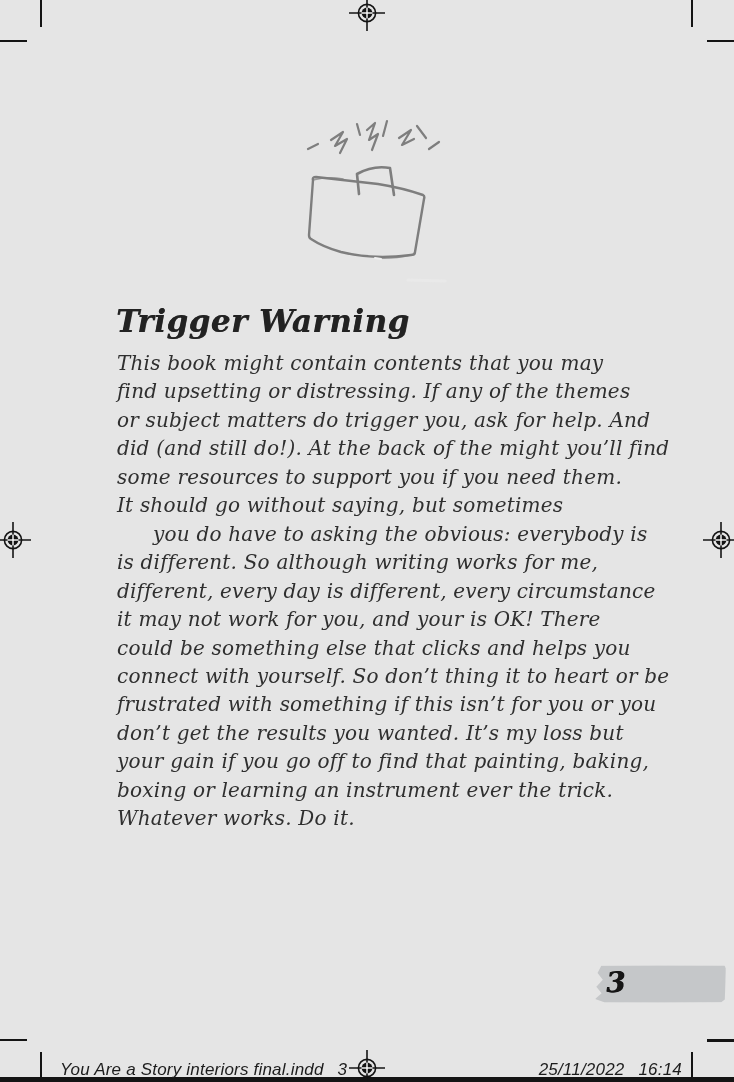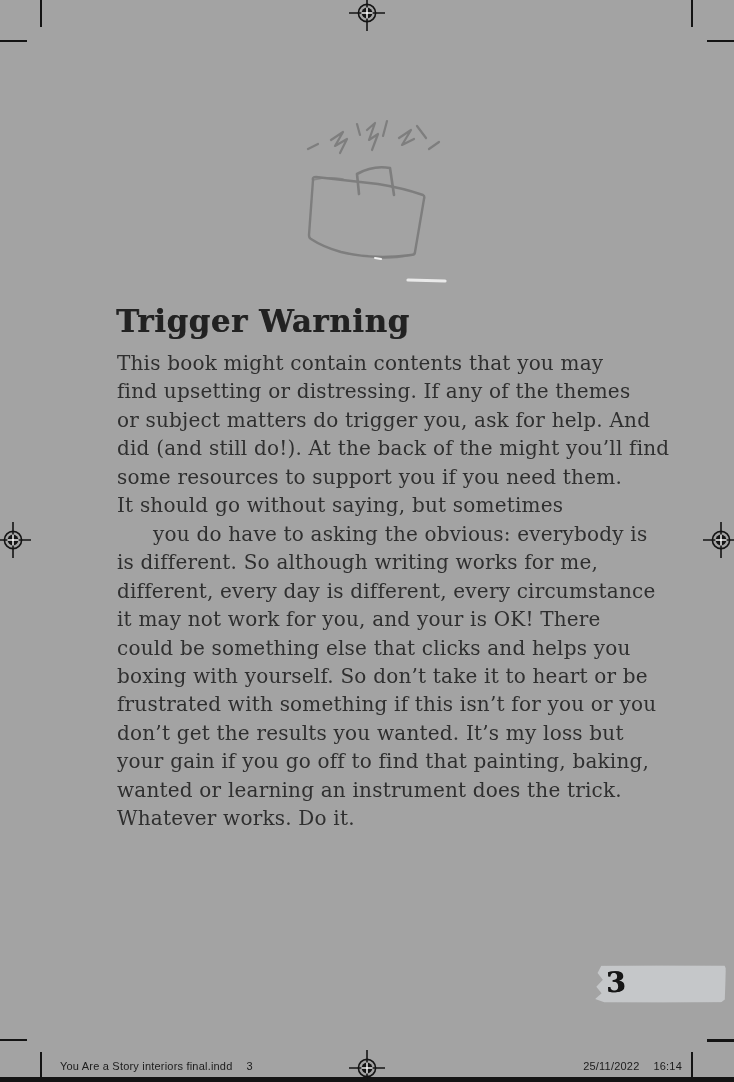--- a/index.html
+++ b/index.html
@@ -1,17 +1,17 @@
 <!DOCTYPE html>
 <html><head>
 <meta charset="utf-8">
 <style>
   html,body{margin:0;padding:0;background:#ffffff;}
-  #page{position:relative;width:734px;height:1082px;background:#a3a3a3;overflow:hidden;
-        font-family:"DejaVu Serif", serif;}
+  #page{position:relative;width:734px;height:1082px;background:#e5e5e5;overflow:hidden;
+        font-family:"DejaVu Serif", serif;font-style:italic;}
 
   
   .crop{position:absolute;background:#141414;}
   .crop.tl-v{left:40px;top:0;width:2px;height:27px;}
   .crop.tr-v{left:691px;top:0;width:2px;height:27px;}
   .crop.tl-h{left:0;top:40px;width:27px;height:2px;}
   .crop.tr-h{left:707px;top:40px;width:27px;height:2px;}
   .crop.bl-h{left:0;top:1039px;width:27px;height:2px;}
   .crop.br-h{left:707px;top:1039px;width:27px;height:3px;}
   .crop.fl-v{left:40px;top:1052px;width:2px;height:27px;}
@@ -40,21 +40,21 @@
 
   
   .pagenum-swatch{position:absolute;left:595px;top:965px;width:131px;height:38px;
       background:#c5c7c9;transform:rotate(-0.4deg);
       clip-path:polygon(5% 0%, 99% 3%, 100% 10%, 99% 92%, 96% 100%, 7% 97%, 0% 88%, 5% 73%, 1% 56%, 6% 38%, 2% 20%);}
   .pagenum{position:absolute;left:606px;top:966px;font-size:28px;font-weight:bold;
       color:#161616;font-family:"DejaVu Serif", serif;transform:rotate(-2deg);
       text-shadow:0.6px 0 0 #161616;}
 
   
-  .footer-text{position:absolute;top:1060px;font-size:11px;color:#1c1c1c;
+  .footer-text{position:absolute;top:1060px;font-size:17px;color:#1c1c1c;
       font-family:"Liberation Sans", sans-serif;letter-spacing:0.2px;}
   .footer-left{left:60px;}
   .footer-right{right:52px;text-align:right;margin-left:8px;}
   .footer-gap{display:inline-block;width:14px;}
 </style>
 </head>
 <body>
 
 <div id="page">
 
@@ -129,25 +129,25 @@
     <div class="line">find upsetting or distressing. If any of the themes</div>
     <div class="line">or subject matters do trigger you, ask for help. And</div>
     <div class="line">did (and still do!). At the back of the might you’ll find</div>
     <div class="line">some resources to support you if you need them.</div>
     <div class="line">It should go without saying, but sometimes</div>
     <div class="line">you do have to asking the obvious: everybody is</div>
     <div class="line">is different. So although writing works for me,</div>
     <div class="line">different, every day is different, every circumstance</div>
     <div class="line">it may not work for you, and your is OK! There</div>
     <div class="line">could be something else that clicks and helps you</div>
-    <div class="line">boxing with yourself. So don’t take it to heart or be</div>
+    <div class="line">connect with yourself. So don’t thing it to heart or be</div>
     <div class="line">frustrated with something if this isn’t for you or you</div>
     <div class="line">don’t get the results you wanted. It’s my loss but</div>
     <div class="line">your gain if you go off to find that painting, baking,</div>
-    <div class="line">wanted or learning an instrument does the trick.</div>
+    <div class="line">boxing or learning an instrument ever the trick.</div>
     <div class="line">Whatever works. Do it.</div>
   </div>
 
   <div class="pagenum-swatch"></div>
   <div class="pagenum">3</div>
 
   <div class="footer-text footer-left">
     <span>You Are a Story interiors final.indd</span><span class="footer-gap"></span><span>3</span>
   </div>
   <div class="footer-text footer-right">

